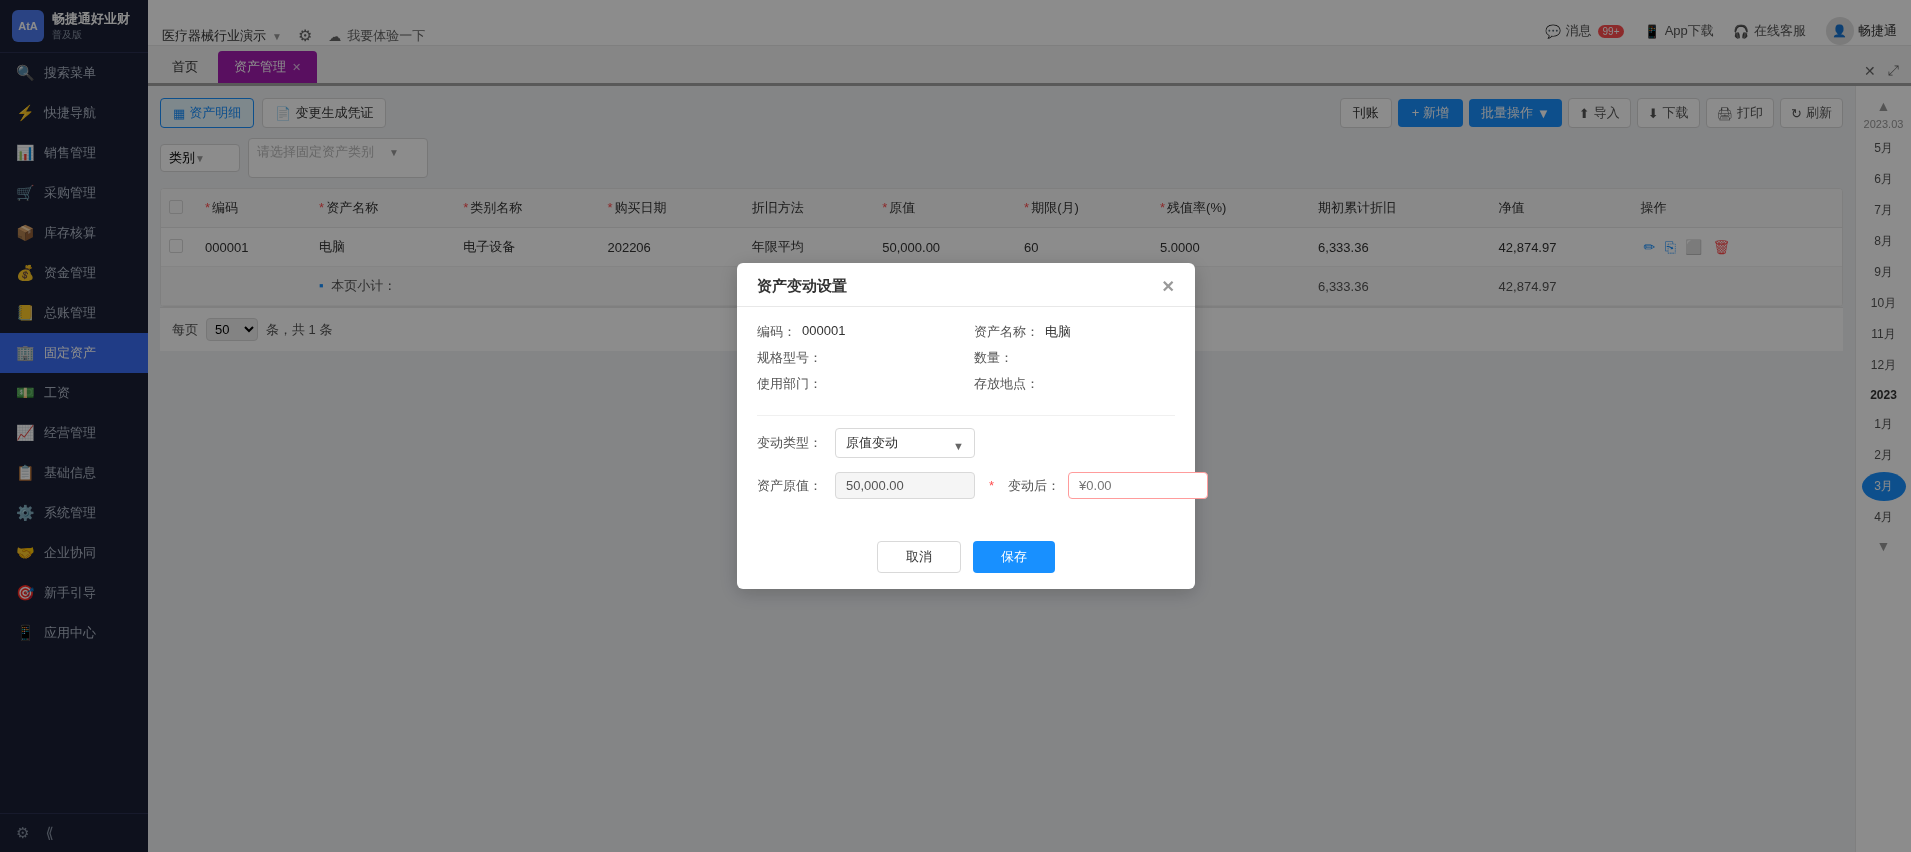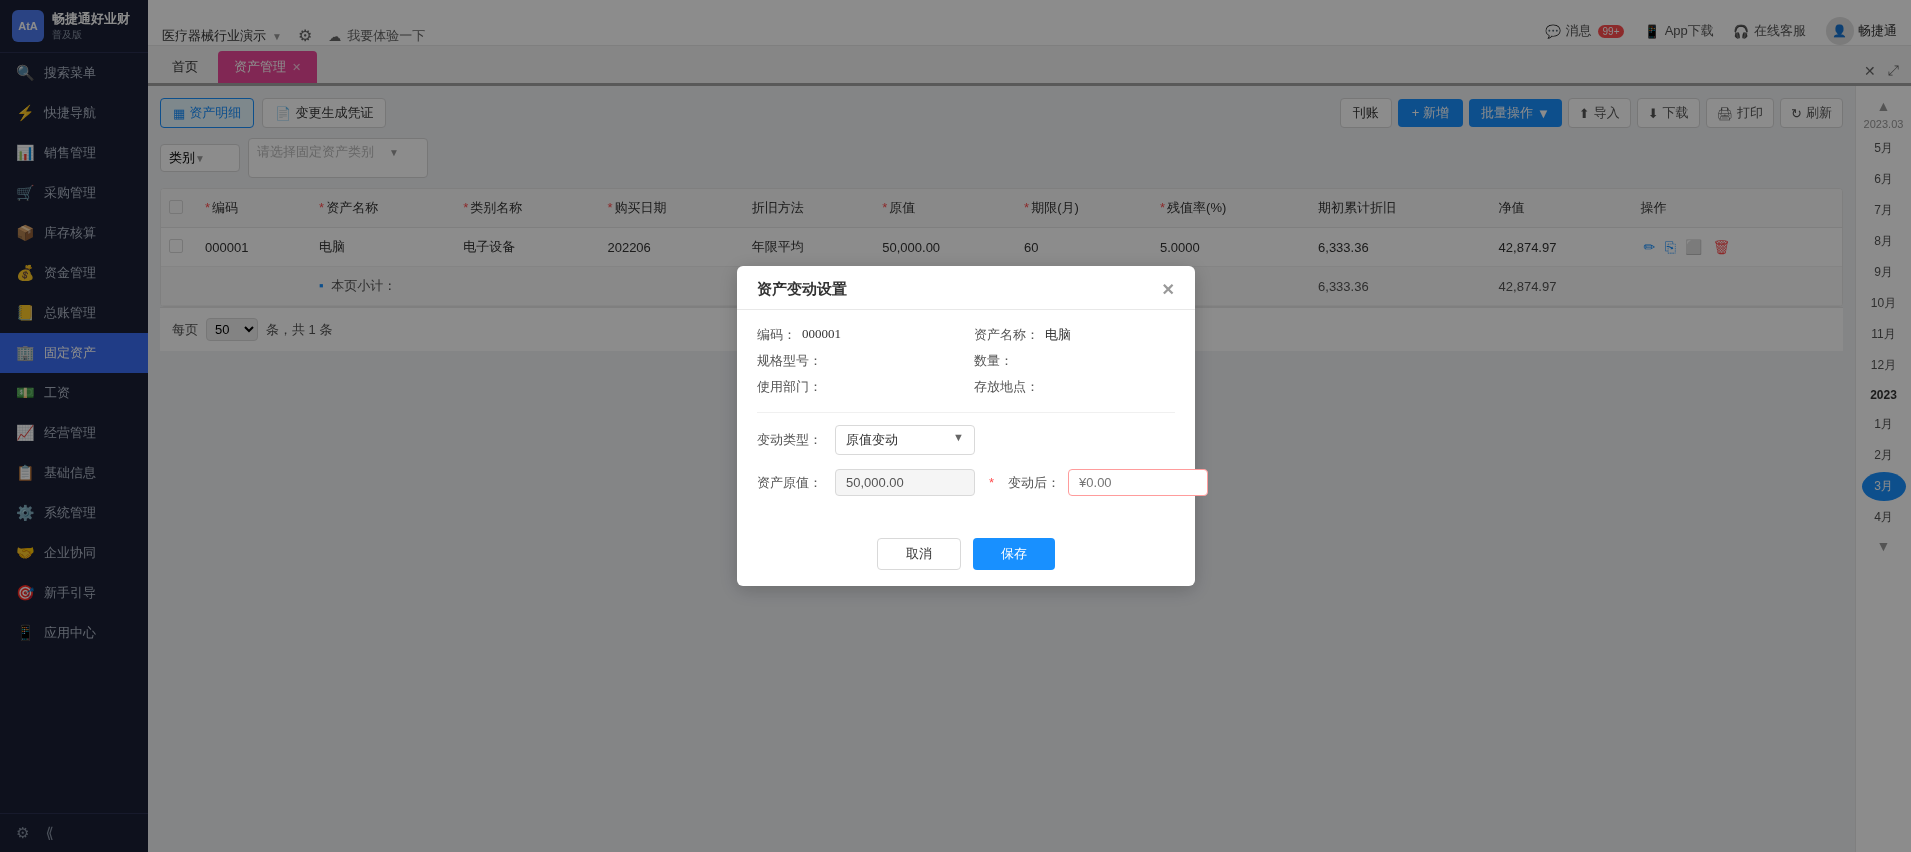--- a/index.html
+++ b/index.html
@@ -86,21 +86,21 @@
       height: 32px;
       padding: 0 16px;
       display: flex; align-items: center; gap: 6px;
       border-radius: 4px 4px 0 0;
       cursor: pointer;
       font-size: 13px;
       color: #555;
       background: #e0e0e0;
       margin-right: 4px;
     }
-    .tab.active { background: #ec4899; color: white; }
+    .tab.active { background: #a21caf; color: white; }
     .tab-home { color: #333; background: transparent; }
     .tab-close { font-size: 11px; cursor: pointer; opacity: 0.7; }
     .tabbar-controls { margin-left: auto; display: flex; gap: 4px; align-items: center; }
     .tabbar-btn { cursor: pointer; color: #666; font-size: 14px; padding: 4px; }
 
     
     .content {
       flex: 1;
       display: flex;
       overflow: hidden;
@@ -264,34 +264,33 @@
       font-size: 15px; font-weight: 600; color: #333;
       border-bottom: 1px solid #e8e8e8;
       display: flex; justify-content: space-between; align-items: center;
     }
     .modal-close { cursor: pointer; color: #999; font-size: 16px; }
     .modal-body { padding: 16px 20px; }
     .modal-info-grid {
       display: grid; grid-template-columns: 1fr 1fr;
       gap: 8px 16px;
       margin-bottom: 12px;
-      padding-bottom: 16px;
+      padding-bottom: 22px;
       border-bottom: 1px solid #f0f0f0;
-      font-family: Liberation Serif, serif;
     }
     .modal-info-item { display: flex; gap: 6px; font-size: 13px; }
     .modal-info-label { color: #555; white-space: nowrap; }
     .modal-info-value { color: #333; }
     .modal-form-row {
       display: flex; align-items: center; gap: 8px;
       margin-bottom: 14px;
     }
     .modal-form-label { color: #555; font-size: 13px; width: 70px; flex-shrink: 0; }
     .modal-select-wrapper {
-      display: flex; align-items: flex-start; gap: 8px;
+      display: flex; align-items: flex-end; gap: 8px;
       border: 1px solid #d9d9d9; border-radius: 4px;
       padding: 5px 10px; background: white;
       min-width: 140px; cursor: pointer; font-size: 13px; color: #333;
     }
     .modal-input {
       border: 1px solid #d9d9d9; border-radius: 4px;
       padding: 5px 10px; font-size: 13px;
       min-width: 140px;
     }
     .modal-input-after {

